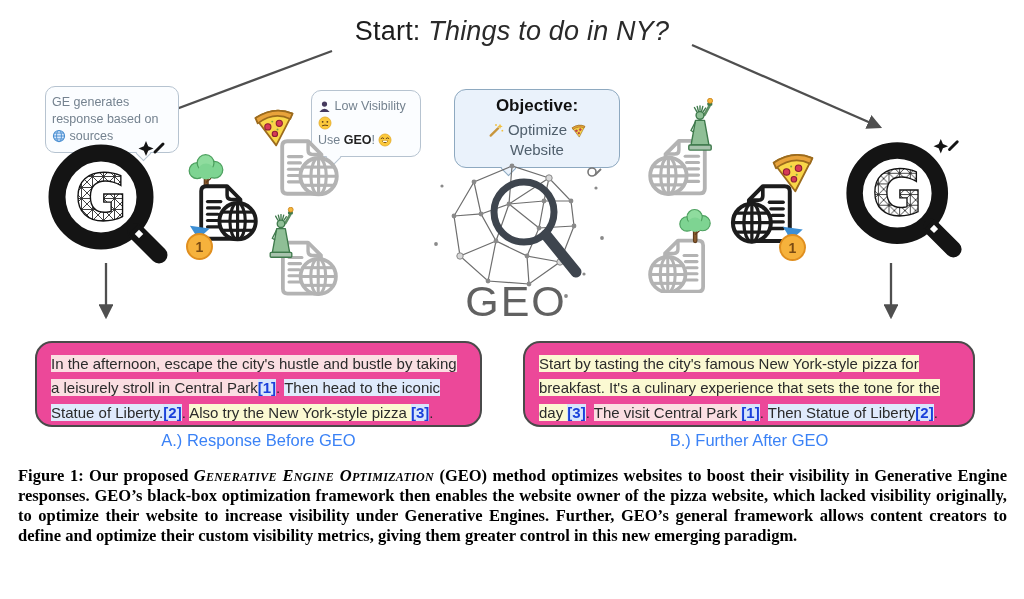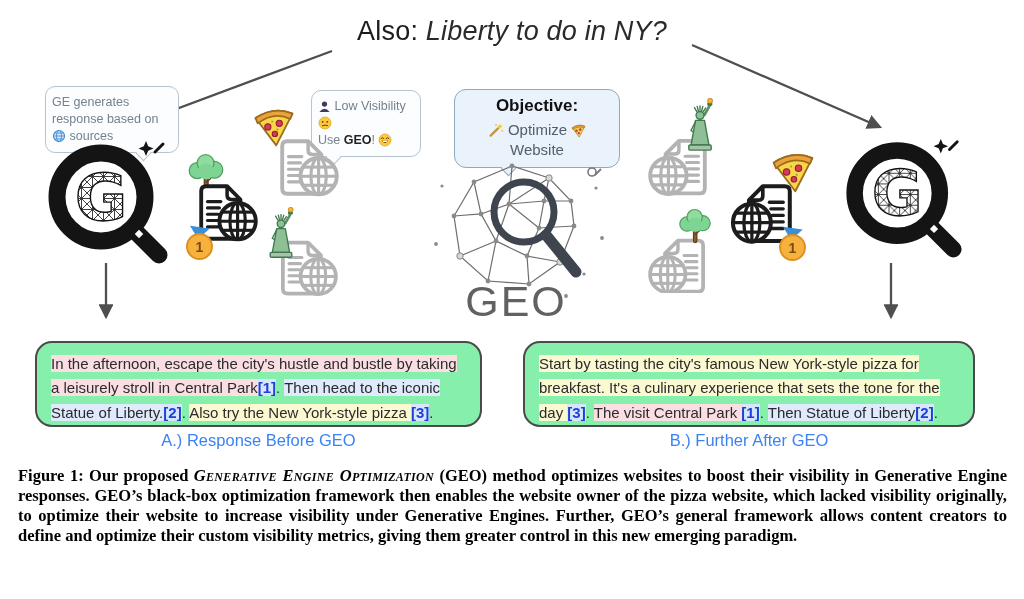--- a/index.html
+++ b/index.html
@@ -54,21 +54,21 @@
 
   .medal { position:absolute; width:27px; height:27px; }
   .medal .ribbon { position:absolute; top:-6px; left:3px; width:0; height:0;
       border-left:10px solid transparent; border-right:10px solid transparent;
       border-top:12px solid #3d8fd4; transform:rotate(8deg); }
   .medal .coin { position:absolute; inset:0; border-radius:50%; background:#f6b23c;
       border:2.5px solid #e08f1f; color:#7a4b12; font-weight:bold; font-size:14px;
       display:flex; align-items:center; justify-content:center; }
 
   
-  .resp-box { position:absolute; top:341px; height:86px; background:#86efac;
+  .resp-box { position:absolute; top:341px; height:86px; background:#ec4899;
       border:2px solid #4a4a4a; border-radius:17px; padding:9px 14px;
       font-size:15px; line-height:1.62; color:#2b2b2b; }
   #response-a { left:35px;  width:447px; }
   #response-b { left:523px; width:452px; }
   .hl-pink   { background:#fbdee2; }
   .hl-yellow { background:#fbf9d2; }
   .hl-blue   { background:#dfeafc; }
   .hl-plain  { background:transparent; }
   .hl-cite   { background:#d7e6fc; color:#1b41da; font-weight:bold; }
 
@@ -189,21 +189,21 @@
       <path d="M18 2.5 l1.2 2.9 2.9 1.2 -2.9 1.2 -1.2 2.9 -1.2 -2.9 -2.9 -1.2 2.9 -1.2 z" fill="#f0c040"></path>
       <circle cx="12" cy="4.5" r="1.4" fill="#f0c040"></circle>
       <circle cx="21.5" y="0" cy="13" r="1.4" fill="#f0c040"></circle>
     </symbol>
   </defs>
 </svg>
 
 <div id="canvas">
 
   <div class="query">
-    <span class="q-label">Also:</span><span class="q-text"> Liberty to do in NY?</span>
+    <span class="q-label">Start:</span><span class="q-text"> Things to do in NY?</span>
   </div>
 
   <svg id="arrows" width="1024" height="599" viewBox="0 0 1024 599">
     <defs>
       <marker id="arr" viewBox="0 0 10 10" refX="8.5" refY="5" markerWidth="6.5" markerHeight="6.5" orient="auto-start-reverse">
         <path d="M0 0 L10 5 L0 10 z" fill="#4f4f4f"></path>
       </marker>
     </defs>
     <g stroke="#4f4f4f" stroke-width="2.3" fill="none">
       <line x1="332" y1="51" x2="104" y2="136" marker-end="url(#arr)"></line>

